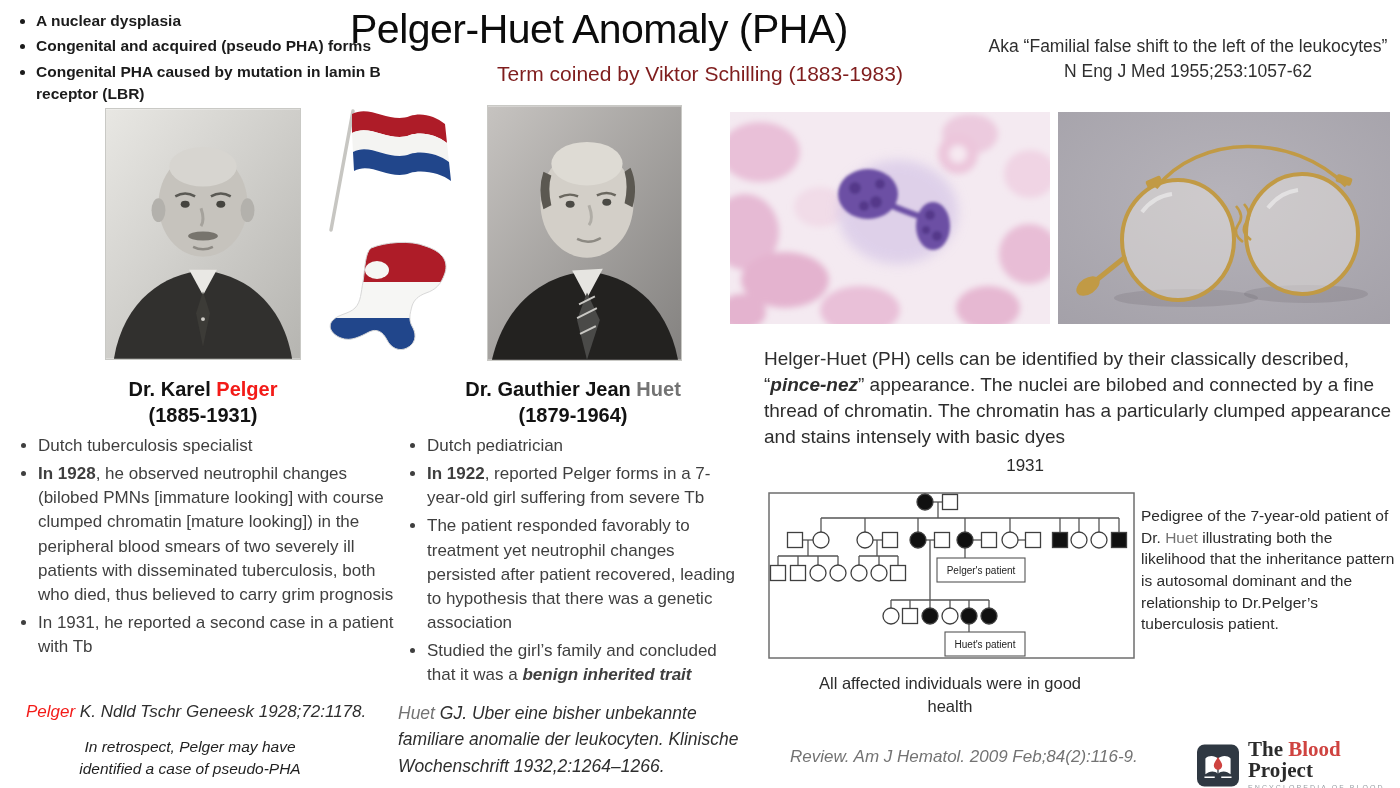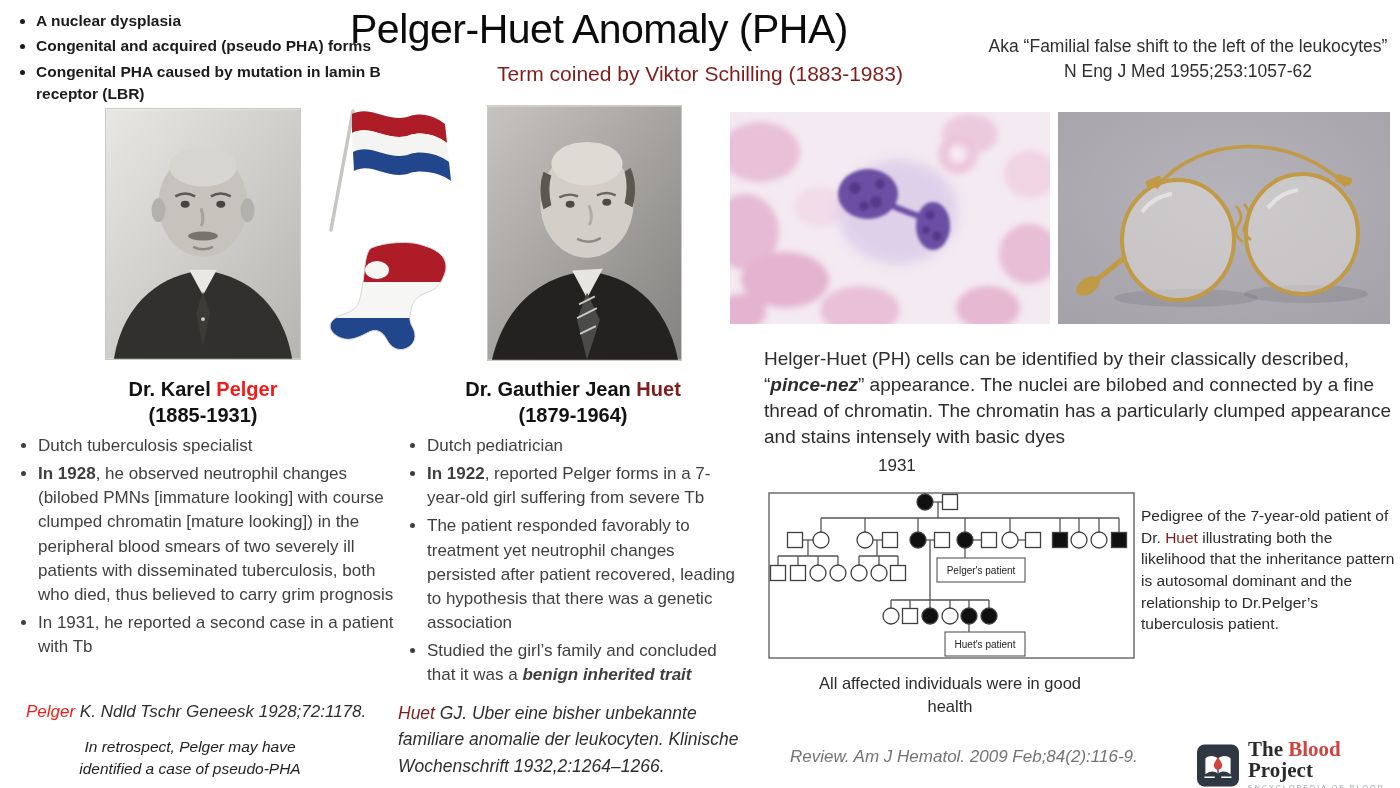--- a/index.html
+++ b/index.html
@@ -17,38 +17,38 @@
          color:#0c0c0c;letter-spacing:-0.5px;}
   .subtitle{left:350px;top:62px;width:700px;text-align:center;font-size:21px;color:#7f1d1d;}
   .aka{left:983px;top:34px;width:410px;text-align:center;font-size:17.5px;line-height:1.45;color:#2f2f2f;}
 
   
   .photo{border:1px solid #c9c9c5;box-sizing:border-box;}
 
   
   .docname{text-align:center;font-size:20px;font-weight:700;color:#121212;line-height:1.32;}
   .red{color:#f31b18;}
-  .green{color:#7f1d1d;}
+  .green{color:#737373;}
 
   
   .doclist{font-size:17px;color:#3f3f3f;line-height:1.42;}
   .doclist ul{margin:0;padding-left:20px;}
   .doclist li{margin-bottom:4px;}
   .bold{font-weight:700;}
   .bolditalic{font-weight:700;font-style:italic;}
 
   
   .cite{font-style:italic;font-size:17px;color:#2e2e2e;}
   .cite-huet{font-style:italic;font-size:17.5px;line-height:1.5;color:#2e2e2e;}
   .retrospect{font-style:italic;font-size:15.5px;line-height:1.4;text-align:center;color:#1f1f1f;}
   .review{font-style:italic;font-size:17px;color:#737373;}
 
   
   .phpara{left:758px;top:346px;width:640px;font-size:19px;line-height:1.37;color:#2d2d2d;margin-left:6px;}
-  .pedyear{left:878px;top:456px;width:100px;text-align:left;font-size:17px;color:#2b2b2b;}
+  .pedyear{left:944px;top:456px;width:100px;text-align:right;font-size:17px;color:#2b2b2b;}
   .pednote{left:1141px;top:505px;width:258px;font-size:15.5px;line-height:1.4;color:#2c2c2c;}
   .pedcaption{left:800px;top:672px;width:300px;text-align:center;font-size:16.5px;line-height:1.4;color:#2c2c2c;}
 
   
   .pedsvg line{stroke:#555;stroke-width:1.3;}
   .pedsvg .sym{fill:#ffffff;stroke:#3f3f3f;stroke-width:1.3;}
   .pedsvg .sym.f{fill:#101010;}
   .pedsvg .pedbox{fill:#ffffff;stroke:#555;stroke-width:1.1;}
   .pedsvg .pedtext{font-size:10px;text-anchor:middle;fill:#222;
                    font-family:"Liberation Sans","DejaVu Sans",sans-serif;}

